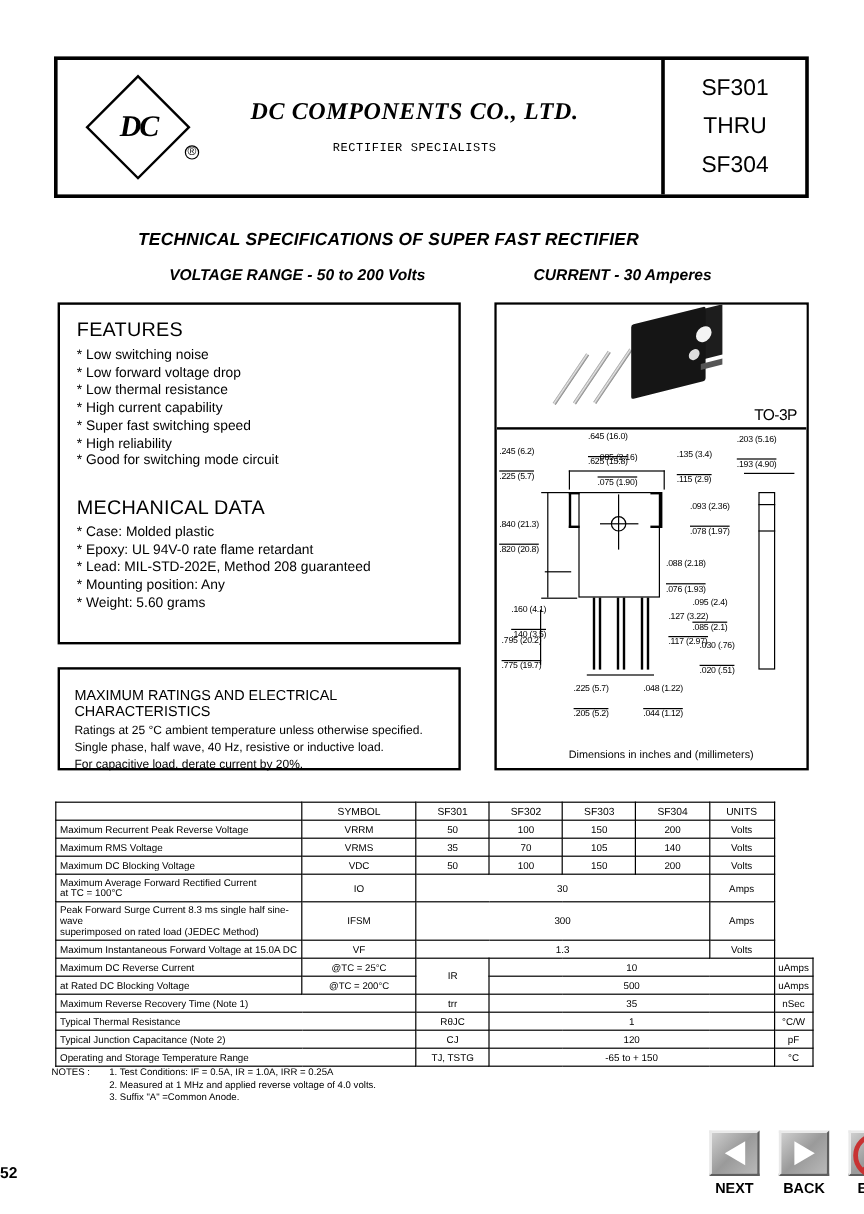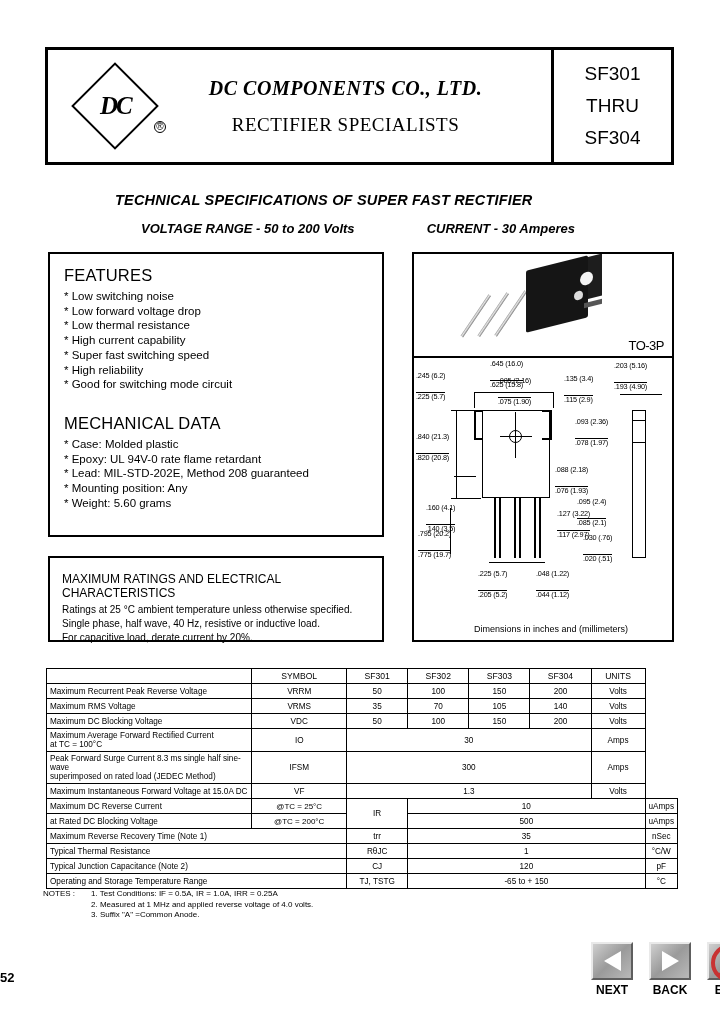--- a/index.html
+++ b/index.html
@@ -72,22 +72,22 @@
   }
   .company-name {
     font-family: "Liberation Serif", serif;
     font-style: italic;
     font-weight: bold;
     font-size: 20px;
     letter-spacing: 0.5px;
     margin-bottom: 14px;
   }
   .company-sub {
-    font-family: Liberation Serif, serif;
-    font-size: 19px;
+    font-family: Liberation Mono, monospace;
+    font-size: 10px;
     letter-spacing: 0.5px;
   }
   .header-part {
     width: 117px;
     display: flex;
     flex-direction: column;
     align-items: center;
     justify-content: center;
     gap: 10px;
     font-size: 19px;
@@ -105,21 +105,21 @@
   .spec-sub {
     position: absolute;
     left: 141px; top: 221px;
     width: 490px;
     font-style: italic;
     font-weight: bold;
     font-size: 13px;
     display: flex;
     justify-content: space-between;
   }
-  .spec-sub span:last-child { margin-right: 56px; }
+  .spec-sub span:last-child { margin-right: 38px; }
 
   
   .features-box {
     position: absolute;
     left: 48px; top: 252px;
     width: 336px; height: 285px;
     border: 2px solid #000;
     padding: 12px 0 0 14px;
   }
   .sect-head {

